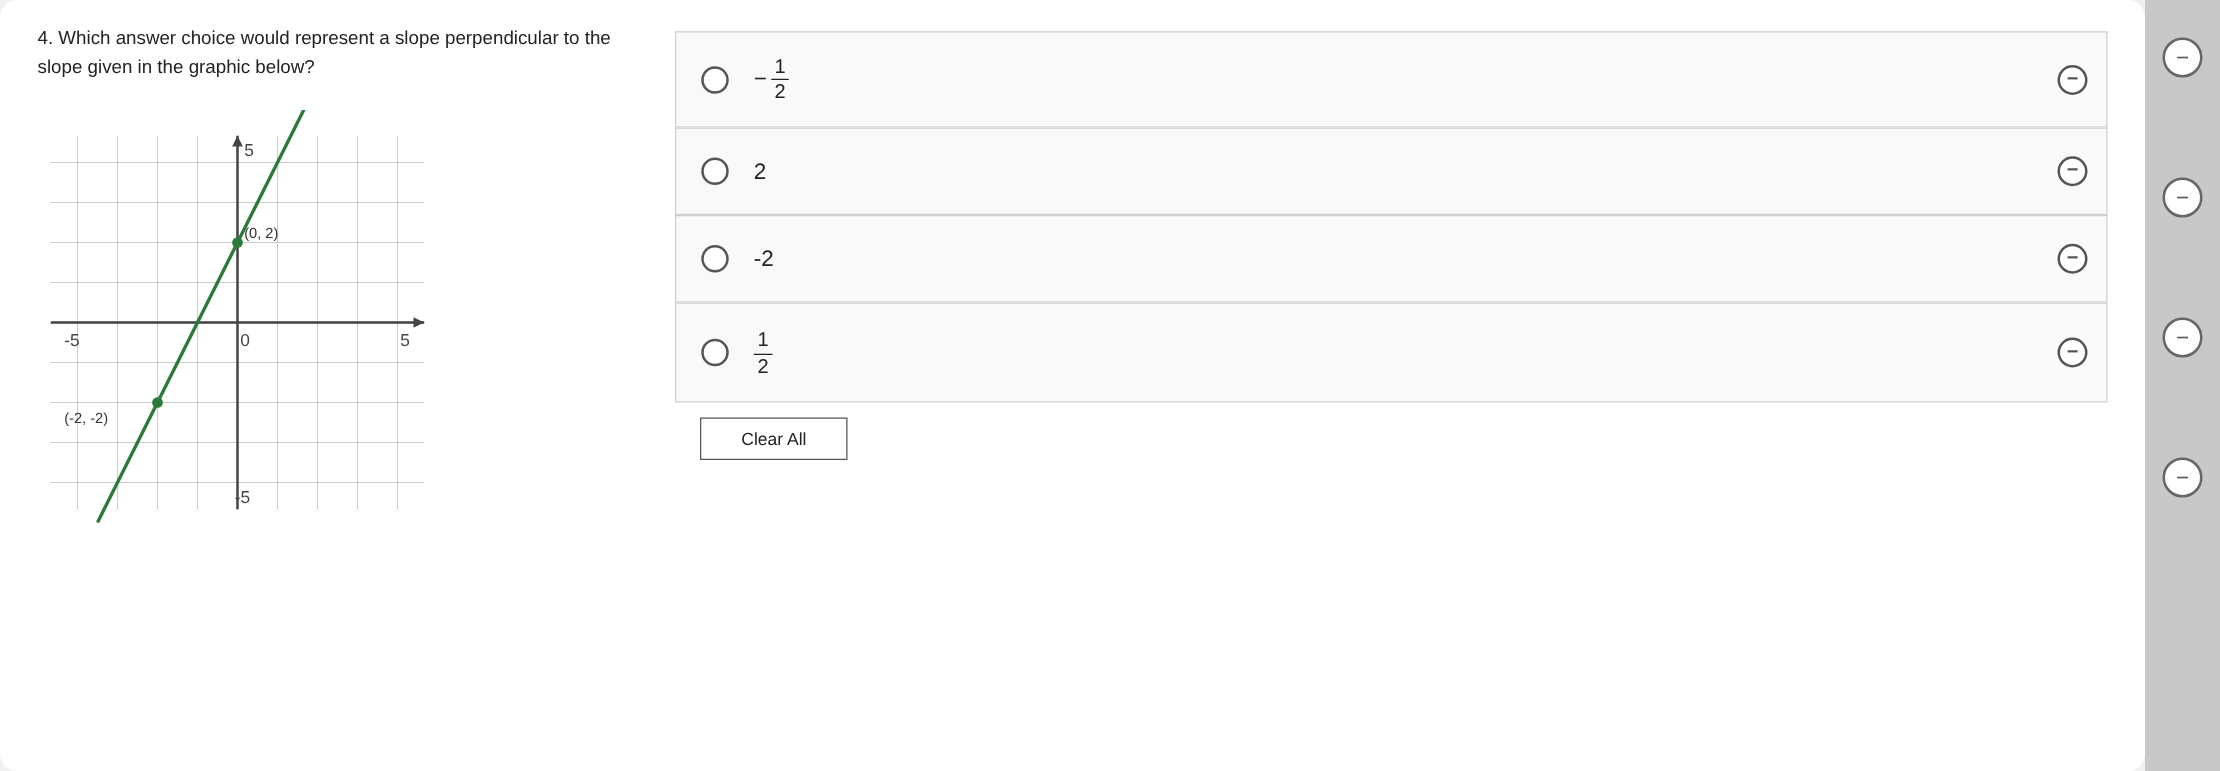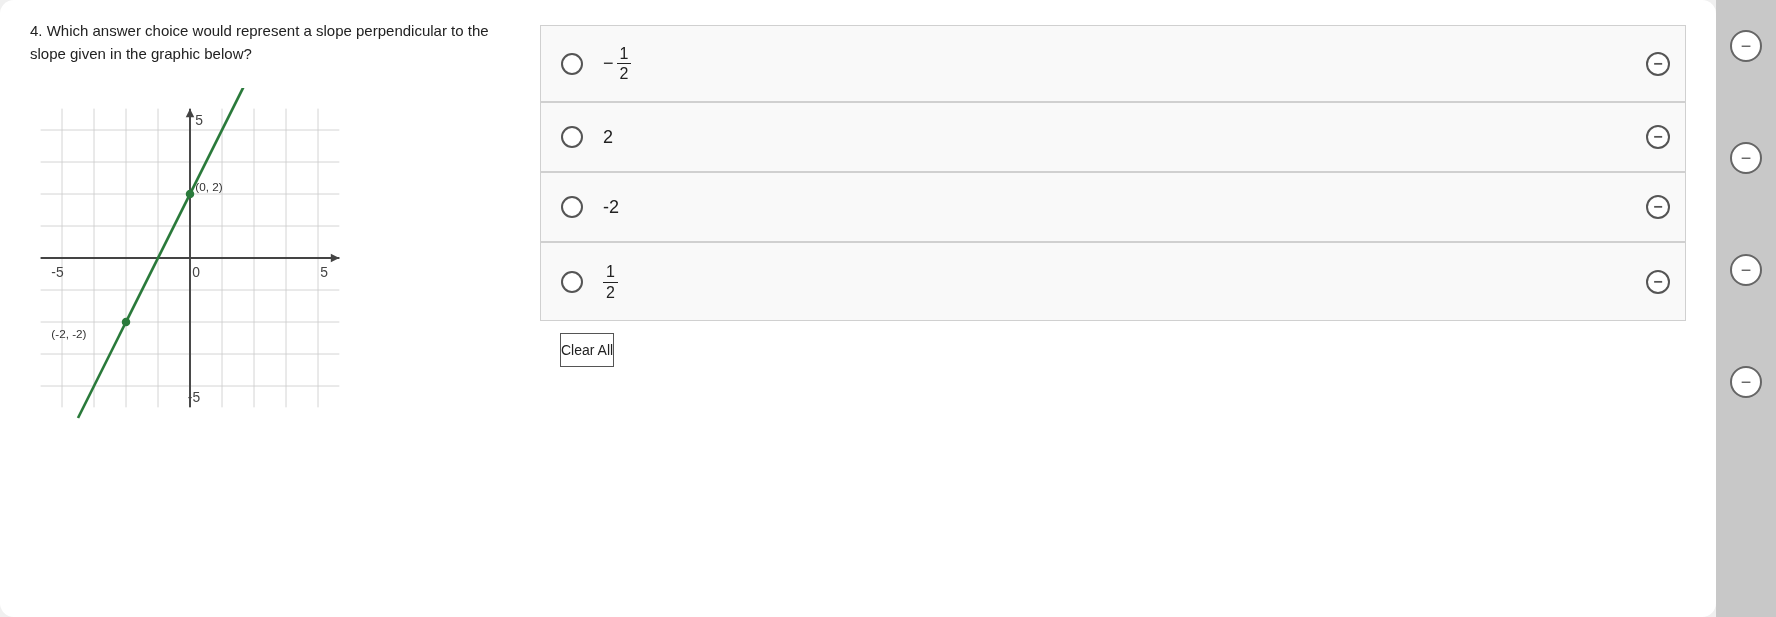--- a/index.html
+++ b/index.html
@@ -128,21 +128,21 @@
       cursor: pointer;
       background: white;
       font-size: 16px;
       color: #555;
       font-weight: bold;
       line-height: 1;
     }
 
     .clear-all-btn {
       margin-top: 12px;
-      padding: 8px 0;
+      padding: 8px 32px;
       border: 1.5px solid #555;
       background: white;
       cursor: pointer;
       font-size: 14px;
       color: #222;
       align-self: flex-start;
       margin-left: 20px;
     }
 
     

